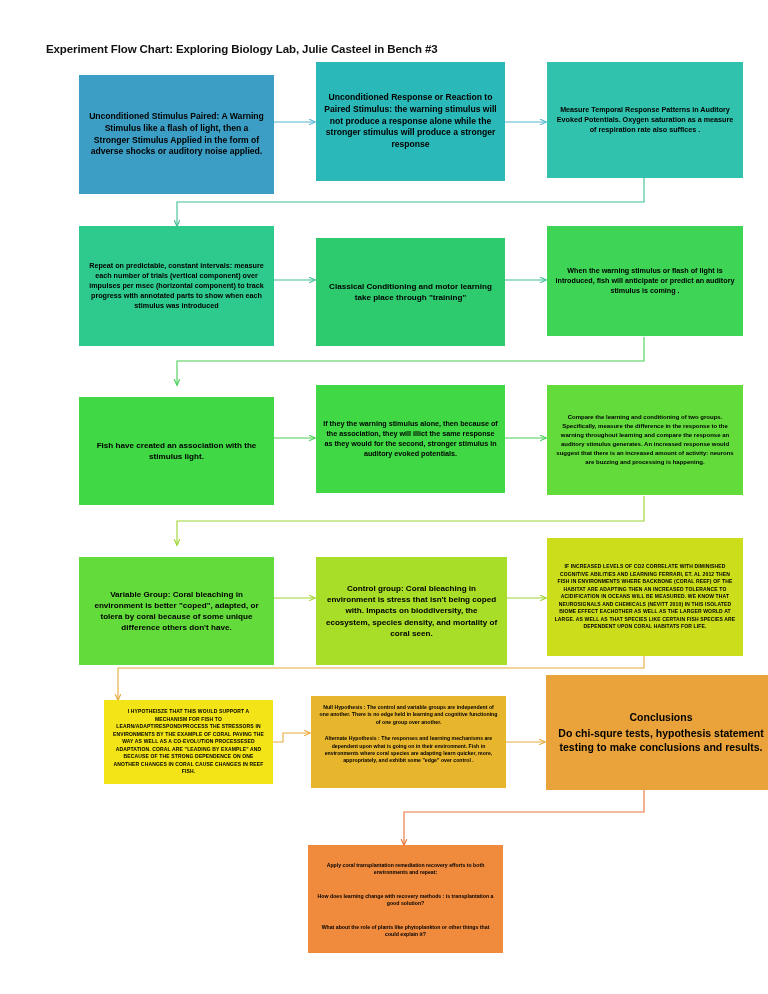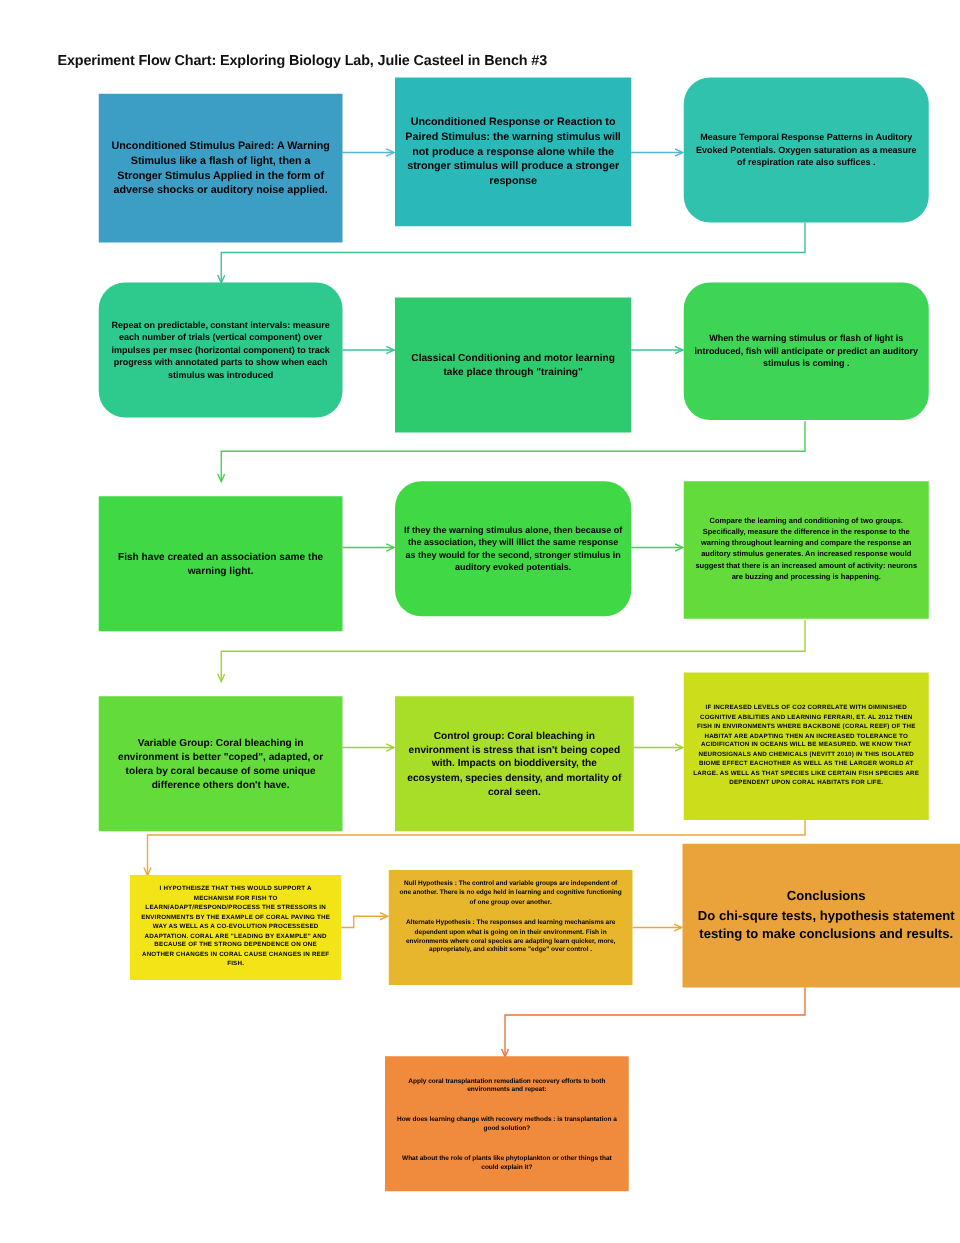--- a/index.html
+++ b/index.html
@@ -58,21 +58,21 @@
   .c-green5  { background: #63dc3b; }
   .c-lime    { background: #a8dd28; }
   .c-limed   { background: #cbdd1b; }
   .c-yellow  { background: #f2e416; }
   .c-gold    { background: #e8b62c; }
   .c-orange  { background: #eaa33a; }
   .c-orange2 { background: #f08a3c; }
 
   .fs-9  { font-size: 8.6px; }
   .fs-85 { font-size: 8.1px; margin-top: 12px; }
-  .fs-75 { font-size: 7.2px; border-radius: 21px; }
+  .fs-75 { font-size: 7.2px; }
   .fs-6  { font-size: 5.2px; line-height: 1.42; }
   .fs-55 { font-size: 5.0px; line-height: 1.5; }
   .fs-65 { font-size: 6.0px; line-height: 1.5; }
   .fs-11 { font-size: 10.5px; }
 
   .caps { letter-spacing: 0.15px; }
 
   svg.connectors {
     position: absolute;
     left: 0; top: 0;
@@ -141,34 +141,34 @@
   </div>
 
   <div class="box c-teal fs-9" style="left:316px; top:62px; width:189px; height:119px;">
     <div class="txt">Unconditioned Response or Reaction  to Paired Stimulus: the warning stimulus will not produce a response alone while the stronger stimulus will produce a stronger response</div>
   </div>
 
   <div class="box c-teal2 fs-75" style="left:547px; top:62px; width:196px; height:116px;">
     <div class="txt">Measure Temporal  Response Patterns in Auditory Evoked Potentials. Oxygen saturation as a measure of respiration rate also suffices .</div>
   </div>
 
-  <div class="box c-green1 fs-75" style="left:79px; top:226px; width:195px; height:108px;">
+  <div class="box c-green1 fs-75" style="left:79px; top:226px; width:195px; height:120px;">
     <div class="txt">Repeat on predictable, constant intervals: measure each number of trials (vertical component) over impulses per msec (horizontal component) to track progress with annotated parts to show when each stimulus was introduced</div>
   </div>
 
   <div class="box c-green2 fs-85" style="left:316px; top:226px; width:189px; height:108px;">
     <div class="txt">Classical Conditioning  and motor learning take place through "training"</div>
   </div>
 
   <div class="box c-green3 fs-75" style="left:547px; top:226px; width:196px; height:110px;">
     <div class="txt">When the warning stimulus  or flash of light is introduced, fish will anticipate or predict  an auditory stimulus is coming .</div>
   </div>
 
   <div class="box c-green4 fs-85" style="left:79px; top:385px; width:195px; height:108px;">
-    <div class="txt">Fish have created an association same the warning light.</div>
+    <div class="txt">Fish have created an association with the stimulus light.</div>
   </div>
 
   <div class="box c-green4 fs-75" style="left:316px; top:385px; width:189px; height:108px;">
     <div class="txt">If they the warning stimulus alone, then because of the association, they will illict the same response as they would for the second, stronger stimulus in auditory evoked potentials.</div>
   </div>
 
   <div class="box c-green5 fs-65" style="left:547px; top:385px; width:196px; height:110px;">
     <div class="txt">Compare the  learning and conditioning  of two groups. Specifically, measure  the difference in the response to the warning  throughout learning and compare the response an auditory stimulus generates. An increased response would suggest that there is an increased amount of activity: neurons are buzzing and  processing is happening.</div>
   </div>
 

